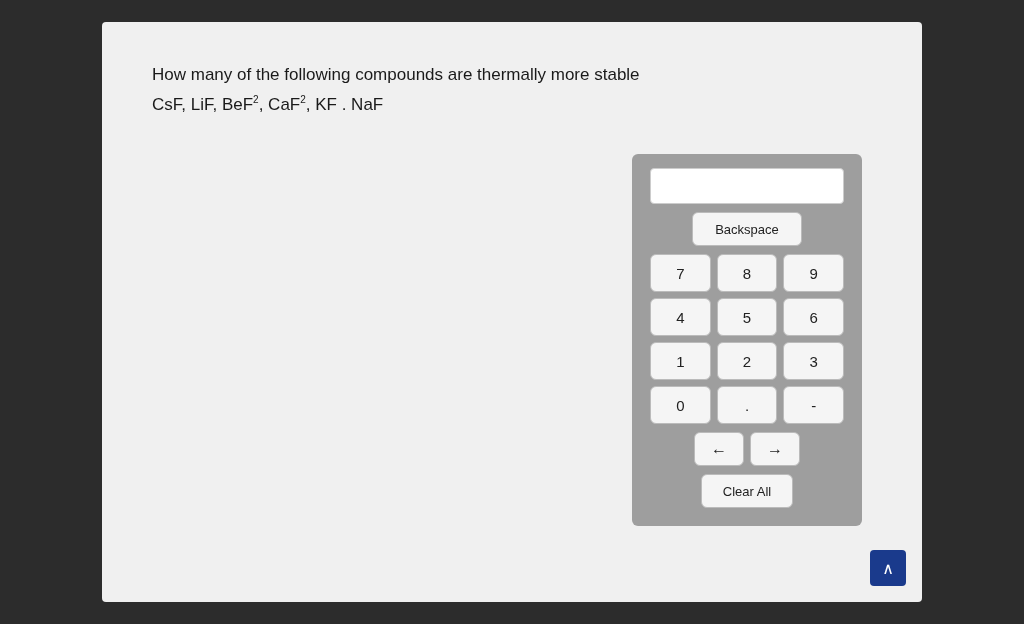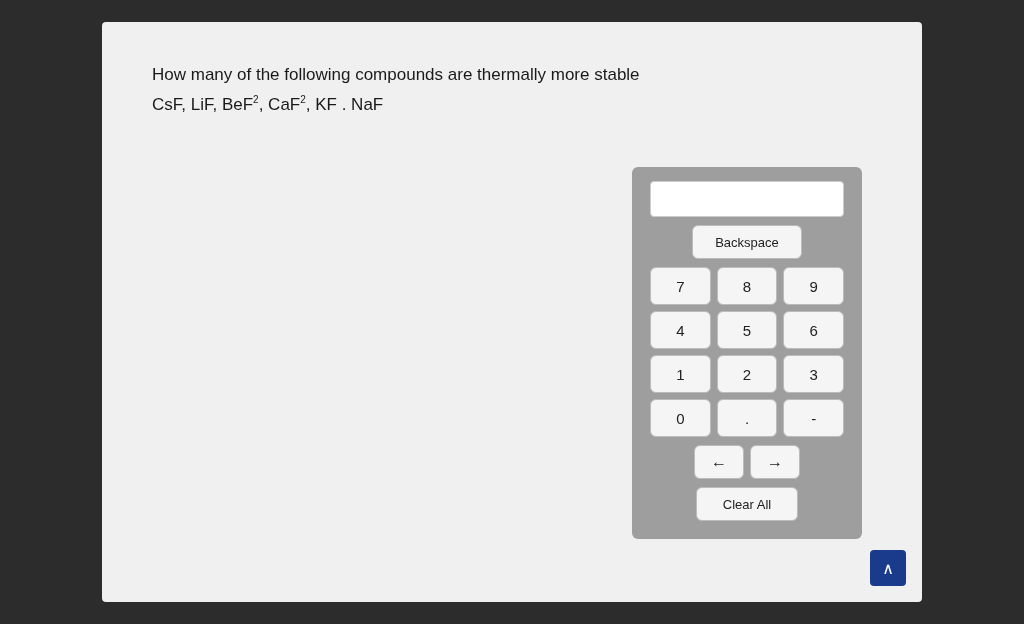--- a/index.html
+++ b/index.html
@@ -41,21 +41,21 @@
       margin-bottom: 36px;
     }
 
     .compounds-text sup {
       font-size: 10px;
     }
 
     .calculator-container {
       position: absolute;
       right: 60px;
-      top: 145px;
+      top: 132px;
       background-color: #9e9e9e;
       border-radius: 6px;
       padding: 14px 18px 18px 18px;
       width: 230px;
       display: flex;
       flex-direction: column;
       gap: 8px;
     }
 
     .display-field {
@@ -111,21 +111,21 @@
       height: 34px;
       font-size: 16px;
     }
 
     .clear-all-row {
       display: flex;
       justify-content: center;
     }
 
     .btn-clear {
-      width: 102px;
+      width: 92px;
       height: 34px;
       font-size: 13px;
     }
 
     .nav-button {
       position: absolute;
       bottom: 16px;
       right: 16px;
       background-color: #1a3a8c;
       color: white;

